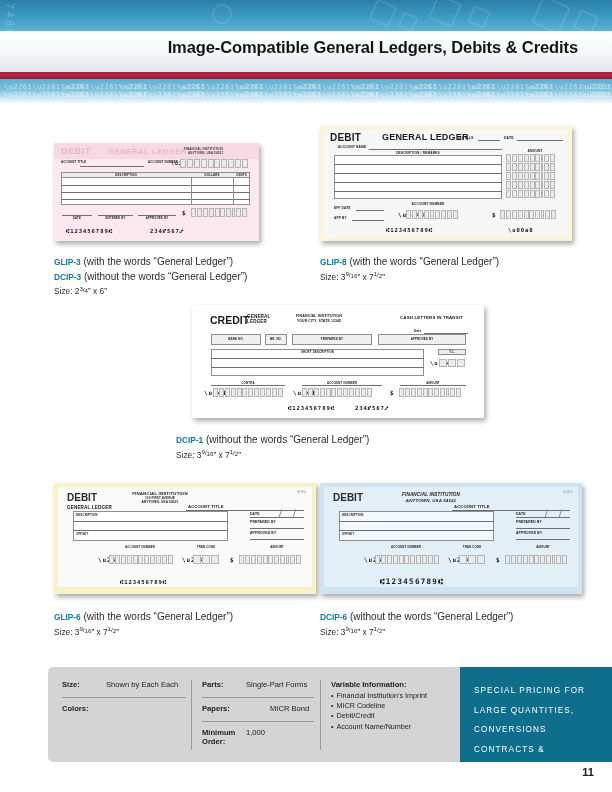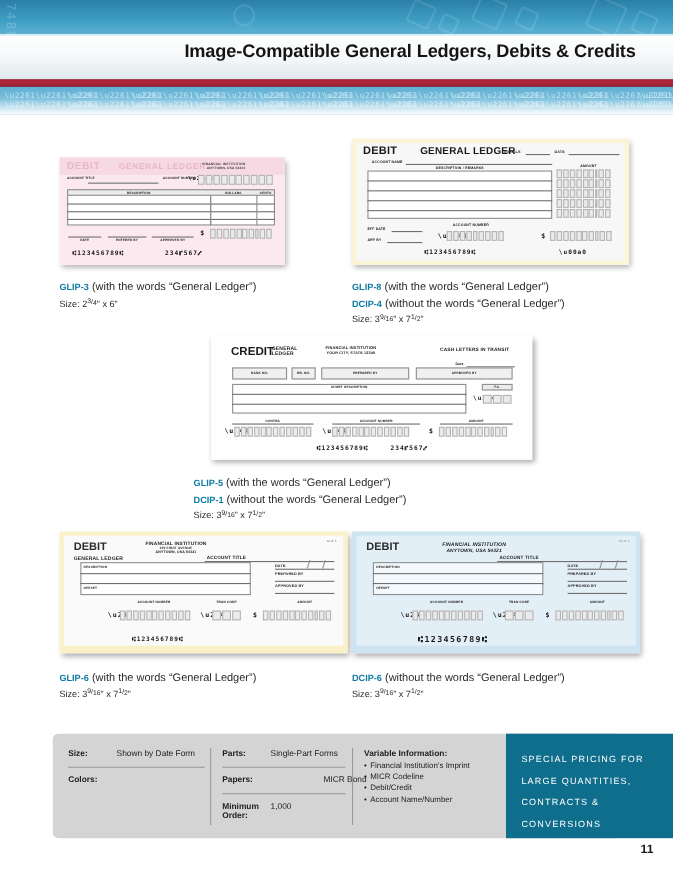--- a/index.html
+++ b/index.html
@@ -729,41 +729,38 @@
     </div>
 
     <div class="micr" style="left:60px; top:94px; font-size:7.5px; letter-spacing:1.3px;">⑆123456789⑆</div>
   </div>
 </div>
 
 <div class="caption" style="left:54px; top:254px;">
   <div>
     <span class="code">GLIP-3</span><span class="note"> (with the words “General Ledger”)</span>
   </div>
+  <div>
+    <span class="code">DCIP-3</span><span class="note"> (without the words “General Ledger”)</span>
+  </div>
   <div class="size">
     <span>Size: 2</span><span class="frac"><sup>3</sup>/<sub>4</sub></span><span>” x 6”</span>
   </div>
 </div>
 
 <div class="caption" style="left:320px; top:254px;">
   <div>
     <span class="code">GLIP-8</span><span class="note"> (with the words “General Ledger”)</span>
   </div>
-  <div>
-    <span class="code">DCIP-4</span><span class="note"> (without the words “General Ledger”)</span>
-  </div>
   <div class="size">
     <span>Size: 3</span><span class="frac"><sup>9</sup>/<sub>16</sub></span><span>” x 7</span><span class="frac"><sup>1</sup>/<sub>2</sub></span><span>”</span>
   </div>
 </div>
 
 <div class="caption" style="left:176px; top:432px;">
-  <div>
-    <span class="code">GLIP-5</span><span class="note"> (with the words “General Ledger”)</span>
-  </div>
   <div>
     <span class="code">DCIP-1</span><span class="note"> (without the words “General Ledger”)</span>
   </div>
   <div class="size">
     <span>Size: 3</span><span class="frac"><sup>9</sup>/<sub>16</sub></span><span>” x 7</span><span class="frac"><sup>1</sup>/<sub>2</sub></span><span>”</span>
   </div>
 </div>
 
 <div class="caption" style="left:54px; top:609px;">
   <div>
@@ -779,47 +776,47 @@
     <span class="code">DCIP-6</span><span class="note"> (without the words “General Ledger”)</span>
   </div>
   <div class="size">
     <span>Size: 3</span><span class="frac"><sup>9</sup>/<sub>16</sub></span><span>” x 7</span><span class="frac"><sup>1</sup>/<sub>2</sub></span><span>”</span>
   </div>
 </div>
 
 <div class="spec-panel">
 
   <div class="sp-key" style="left:14px; top:13px;">Size:</div>
-  <div class="sp-val" style="left:58px; top:13px;">Shown by Date Form</div>
+  <div class="sp-val" style="left:58px; top:13px;">Shown by Each Each</div>
   <div class="spec-hr" style="left:14px; top:30px; width:124px;"></div>
   <div class="sp-key" style="left:14px; top:37px;">Colors:</div>
 
   <div class="spec-divider" style="left:143px;"></div>
 
   <div class="sp-key" style="left:154px; top:13px;text-align:right;">Parts:</div>
   <div class="sp-val" style="left:198px; top:13px;">Single-Part Forms</div>
   <div class="spec-hr" style="left:154px; top:30px; width:112px;"></div>
   <div class="sp-key" style="left:154px; top:37px;">Papers:</div>
-  <div class="sp-val" style="left:204px; top:37px;padding-left:42px;">MICR Bond</div>
+  <div class="sp-val" style="left:180px; top:37px;padding-left:42px;">MICR Bond</div>
   <div class="spec-hr" style="left:154px; top:54px; width:112px;"></div>
   <div class="sp-key" style="left:154px; top:61px; white-space:pre-line;">Minimum
 Order:</div>
   <div class="sp-val" style="left:198px; top:61px;">1,000</div>
 
   <div class="spec-divider" style="left:272px;"></div>
 
   <div class="sp-key" style="left:283px; top:13px;">Variable Information:</div>
   <ul class="sp-bullets" style="left:283px; top:24px;">
     <li>Financial Institution’s Imprint</li>
     <li>MICR Codeline</li>
     <li>Debit/Credit</li>
     <li>Account Name/Number</li>
   </ul>
 </div>
 
 <div class="pricing-box">
   <div>SPECIAL PRICING FOR</div>
   <div>LARGE QUANTITIES,</div>
+  <div>CONVERSIONS</div>
   <div>CONTRACTS &amp;</div>
-  <div>CONVERSIONS</div>
 </div>
 
 <div class="page-num">11</div>
 
 </body></html>

